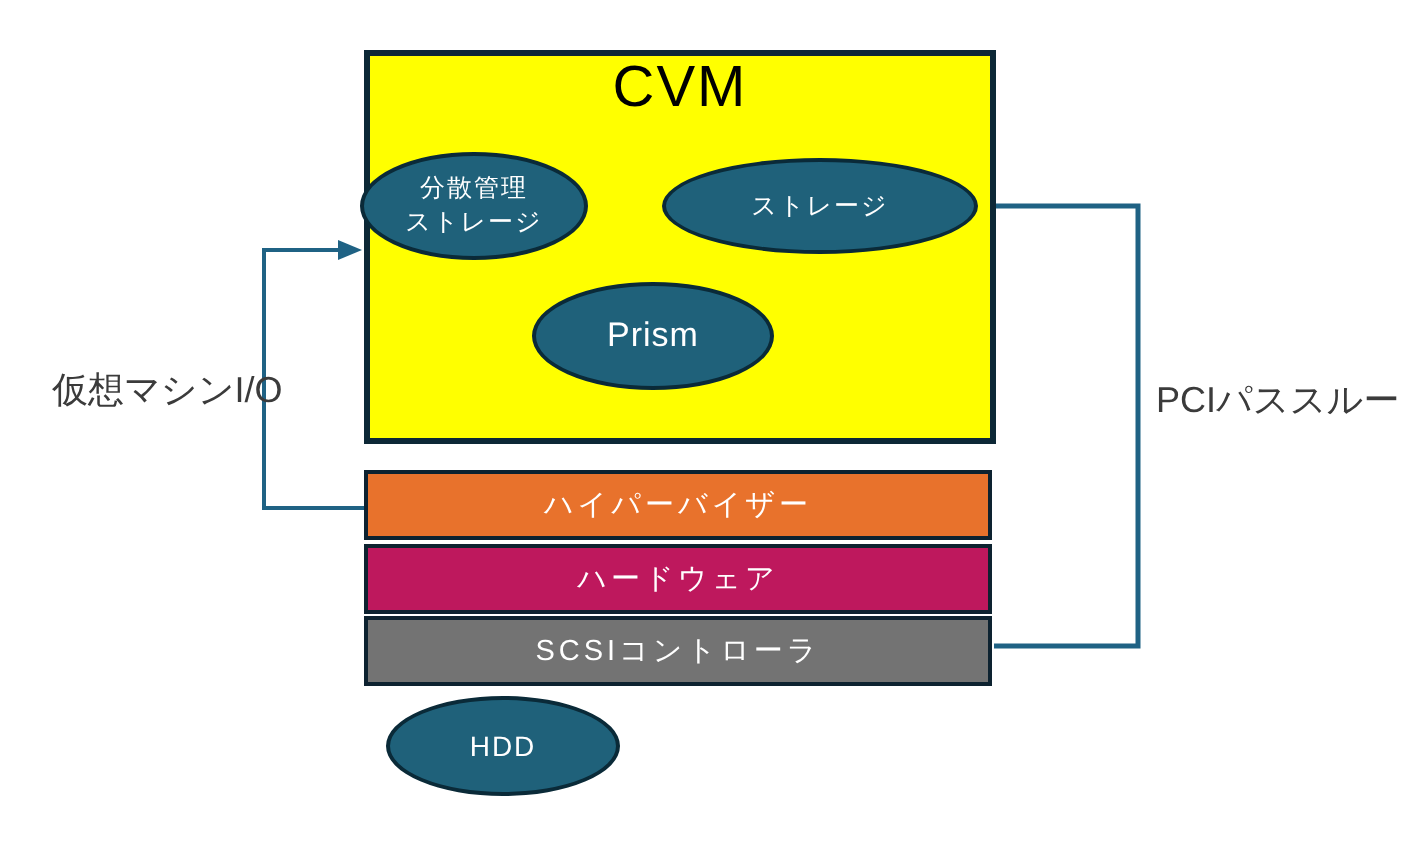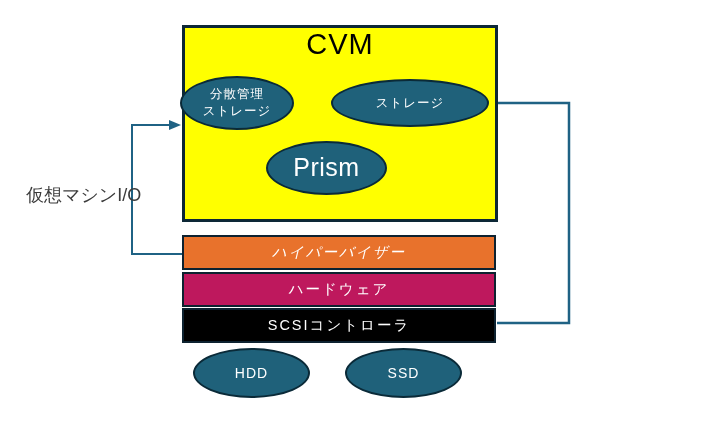--- a/index.html
+++ b/index.html
@@ -41,40 +41,40 @@
     align-items: center;
     justify-content: center;
     color: #ffffff;
     text-align: center;
     box-sizing: border-box;
   }
   .ellipse .line { font-size: 12.5px; line-height: 1.35; letter-spacing: 1px; }
   .el-dist    { left: 180px; top: 76px;  width: 114px; height: 54px; }
   .el-storage { left: 331px; top: 79px;  width: 158px; height: 48px; }
   .el-prism   { left: 266px; top: 141px; width: 121px; height: 54px; }
-  .el-prism .line { font-size: 25px; letter-spacing: 0.5px; }
+  .el-prism .line { font-size: 17px; letter-spacing: 0.5px; }
   .el-hdd     { left: 193px; top: 348px; width: 117px; height: 50px; }
   .el-ssd     { left: 345px; top: 348px; width: 117px; height: 50px; }
   .el-hdd .line, .el-ssd .line { font-size: 14px; letter-spacing: 1px; }
   .layer {
     position: absolute;
     left: 182px;
     width: 310px;
     height: 31px;
     border: 2px solid #0d2230;
     display: flex;
     align-items: center;
     justify-content: center;
     color: #ffffff;
     font-size: 14.5px;
     letter-spacing: 2px;
   }
-  .layer-hypervisor { top: 235px; background: #e8722c; font-style: italic; }
+  .layer-hypervisor { top: 235px; background: #e8722c; }
   .layer-hardware   { top: 272px; background: #be185d; }
-  .layer-scsi       { top: 308px; background: #000000; }
+  .layer-scsi       { top: 308px; background: #737373; }
   .connector-label {
     position: absolute;
     font-size: 18px;
     color: #3b3b3b;
     white-space: nowrap;
   }
   .label-vmio { left: 26px;  top: 183px; }
   .label-pci  { left: 578px; top: 188px; }
   .wires {
     position: absolute;
@@ -122,19 +122,17 @@
   <div class="layer layer-hardware">
     <span>ハードウェア</span>
   </div>
   <div class="layer layer-scsi">
     <span>SCSIコントローラ</span>
   </div>
 
   <div class="ellipse el-hdd">
     <span class="line">HDD</span>
   </div>
-  <div class="ellipse el-ssd">
-    <span class="line">SSD</span>
-  </div>
 
   <div class="connector-label label-vmio">仮想マシンI/O</div>
+  <div class="connector-label label-pci">PCIパススルー</div>
 
 </div>
 
 </body></html>

